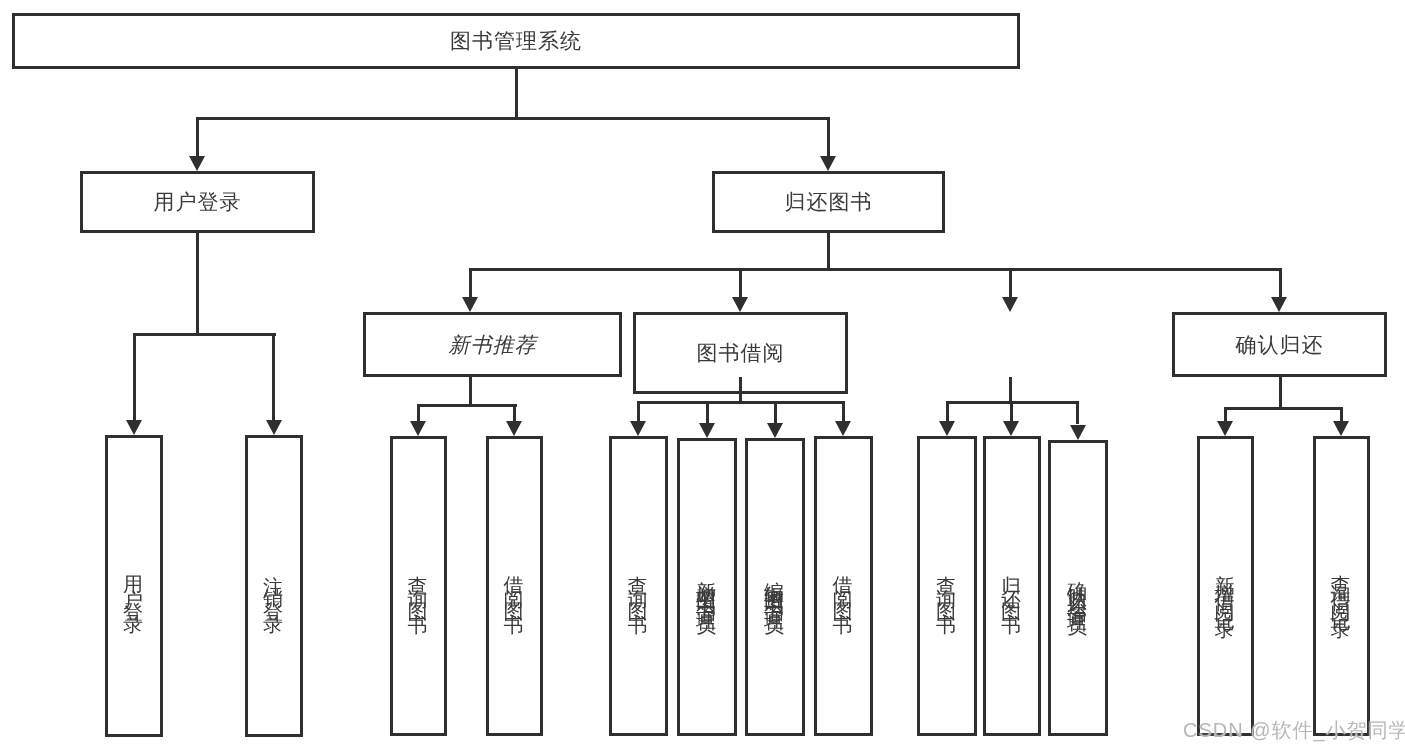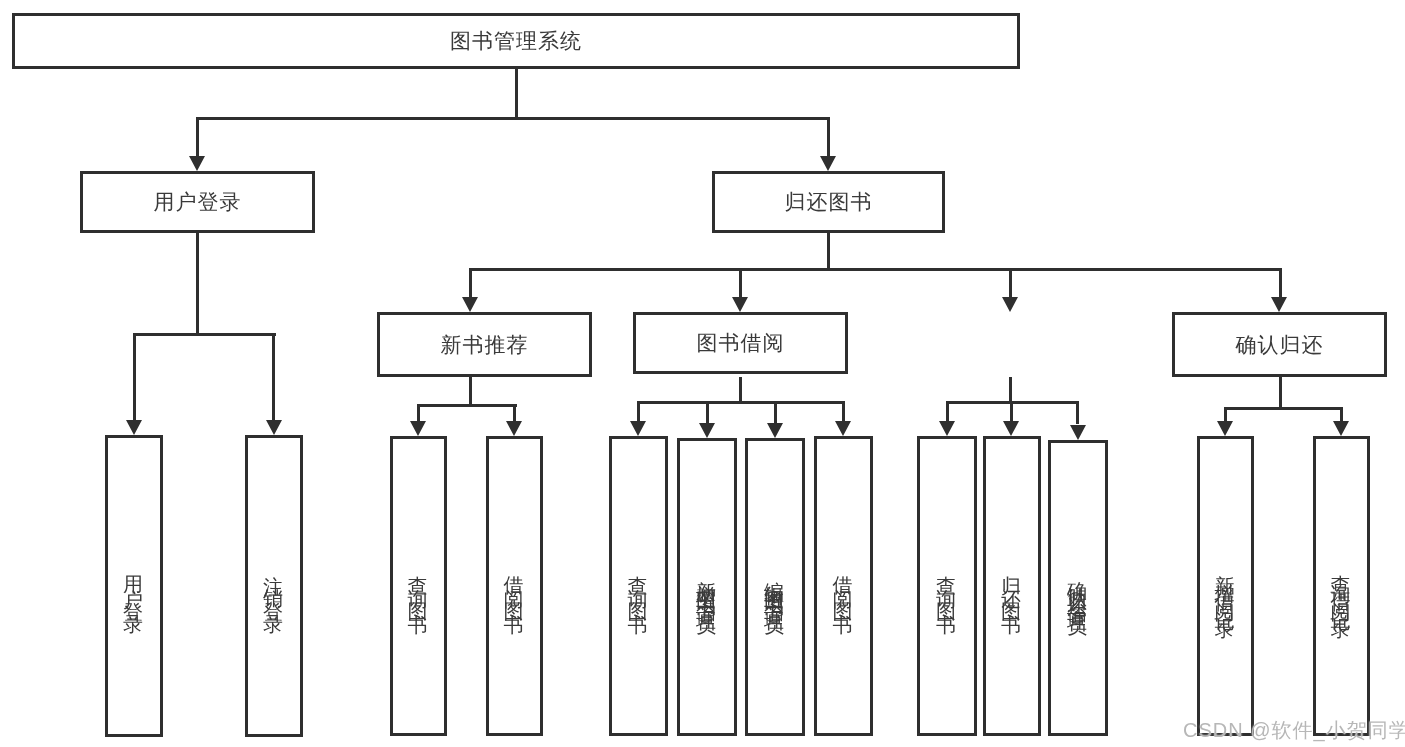--- a/index.html
+++ b/index.html
@@ -42,22 +42,22 @@
   .arr{
     position:absolute;width:0;height:0;
     border-left:8px solid transparent;
     border-right:8px solid transparent;
     border-top:15px solid #2f2f2f;
   }
   
   #n-root{left:12px;top:13px;width:1008px;height:56px;}
   #n-login{left:80px;top:171px;width:235px;height:62px;}
   #n-mgmt{left:712px;top:171px;width:233px;height:62px;}
-  #n-l3-0{left:377px;top:312px;width:215px;height:65px;}
-  #n-l3-1{left:633px;top:312px;width:215px;height:62px;}
+  #n-l3-0{left:363px;top:312px;width:259px;height:65px;font-style:italic;}
+  #n-l3-1{left:633px;top:312px;width:215px;height:82px;}
   #n-l3-2{left:903px;top:312px;width:215px;height:65px;}
   #n-l3-3{left:1172px;top:312px;width:215px;height:65px;}
   #leaf-login-0{left:105px;top:435px;width:58px;height:302px;}
   #leaf-login-1{left:245px;top:435px;width:58px;height:302px;}
   #leaf-nb-0{left:390px;top:436px;width:57px;height:300px;}
   #leaf-nb-1{left:486px;top:436px;width:57px;height:300px;}
   #leaf-br-0{left:609px;top:436px;width:59px;height:300px;}
   #leaf-br-1{left:677px;top:438px;width:60px;height:298px;}
   #leaf-br-2{left:745px;top:438px;width:60px;height:298px;}
   #leaf-br-3{left:814px;top:436px;width:59px;height:300px;}

